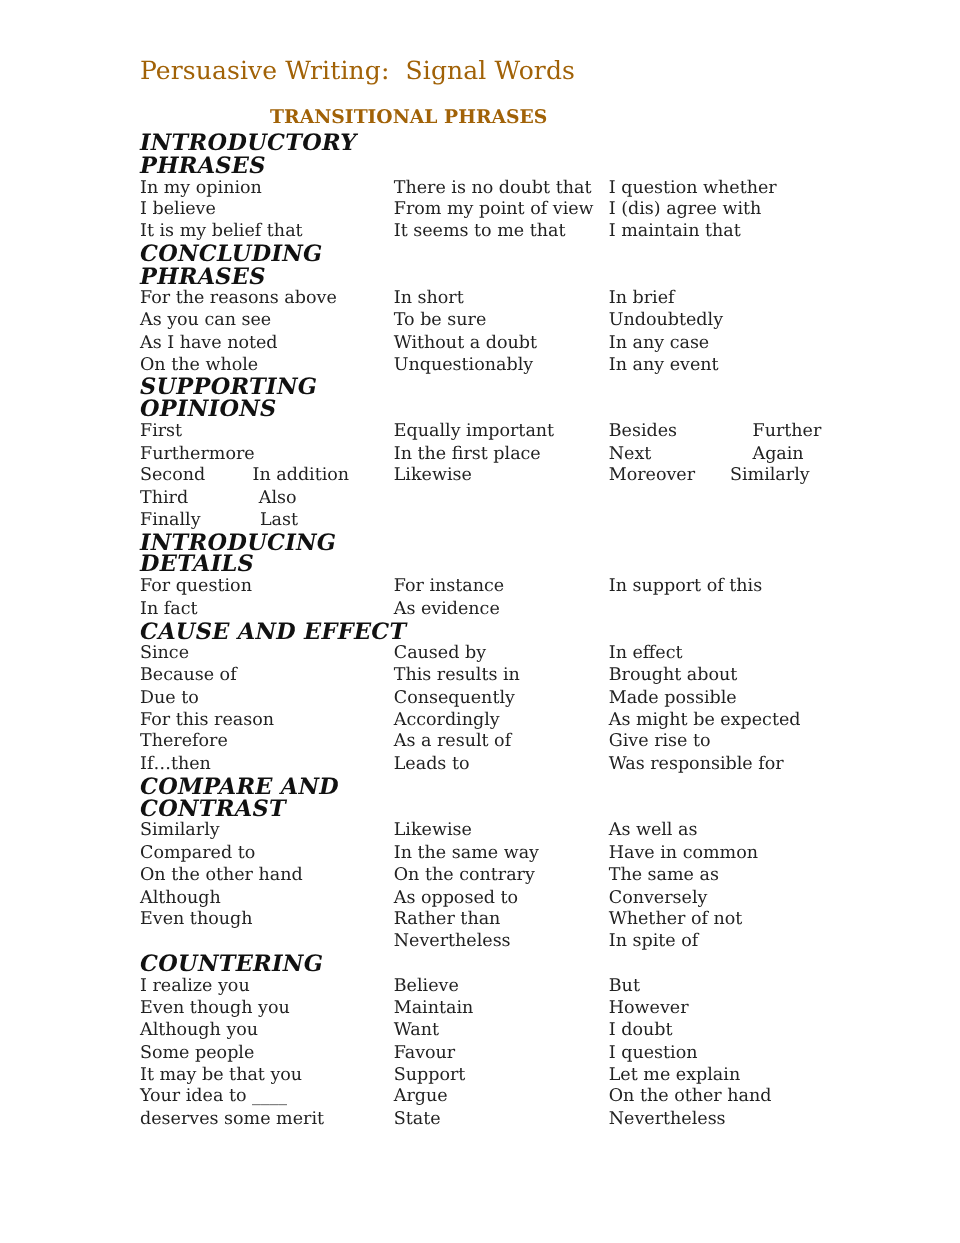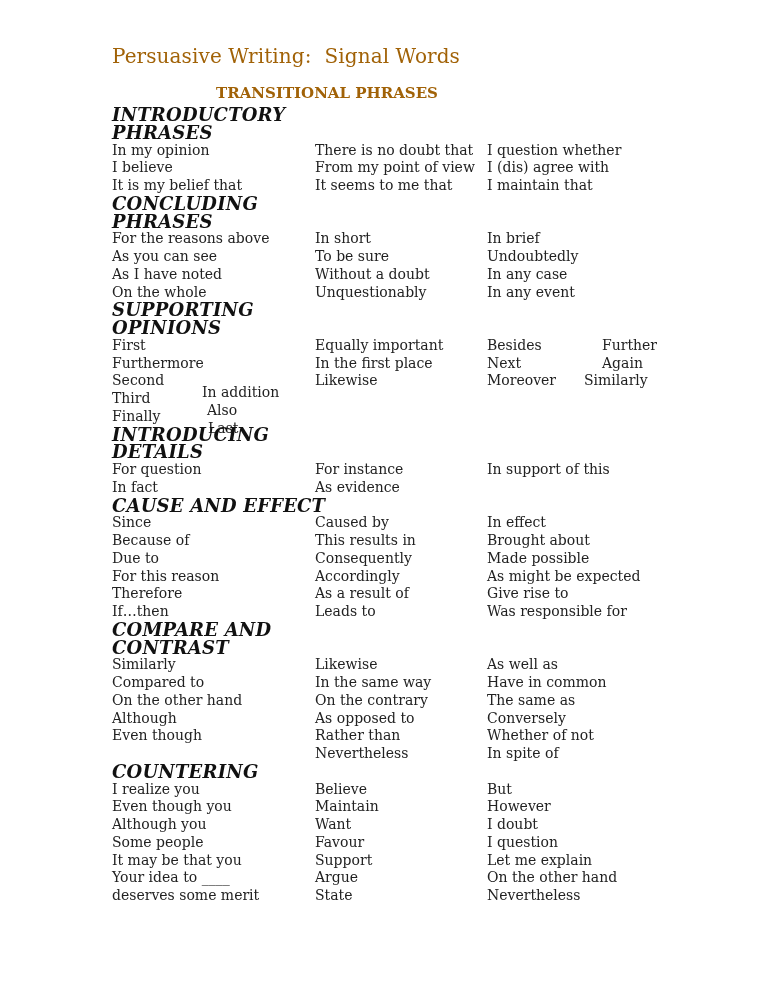--- a/index.html
+++ b/index.html
@@ -6,21 +6,21 @@
   body { width: 768px; height: 994px; position: relative; overflow: hidden;
          font-family: "DejaVu Serif", "Liberation Serif", serif; color: #222222; }
   .doc-title { position: absolute; left: 112px; top: 44px; font-size: 20px; font-weight: normal;
                color: #a16207; white-space: pre; letter-spacing: 0.1px; }
   .main-title { position: absolute; left: 0; width: 652px; top: 84px; text-align: center;
                 font-size: 15px; font-weight: bold; color: #a16207; padding-left: 0px; }
   .main-title span { display: inline-block; margin-left: 2px; }
   .grid { position: absolute; left: 112px; top: 106px; width: 560px; }
   .row { position: relative; height: 17.75px; font-size: 14px; line-height: 17.75px; white-space: nowrap; }
   .c1 { position: absolute; left: 0; }
-  .c1b { position: absolute; left: 90px; margin-top: 12px; }
+  .c1b { position: absolute; left: 90px; }
   .c2 { position: absolute; left: 203px; }
   .c3 { position: absolute; left: 375px; }
   .c3b { position: absolute; left: 490px; }
   .head { font-weight: bold; font-style: italic; color: #111; font-size: 18px; letter-spacing: 0.2px; }
 </style>
 </head>
 <body>
 
 <div class="doc-title">Persuasive Writing:  Signal Words</div>
 <div class="main-title"><span>TRANSITIONAL PHRASES</span></div>

